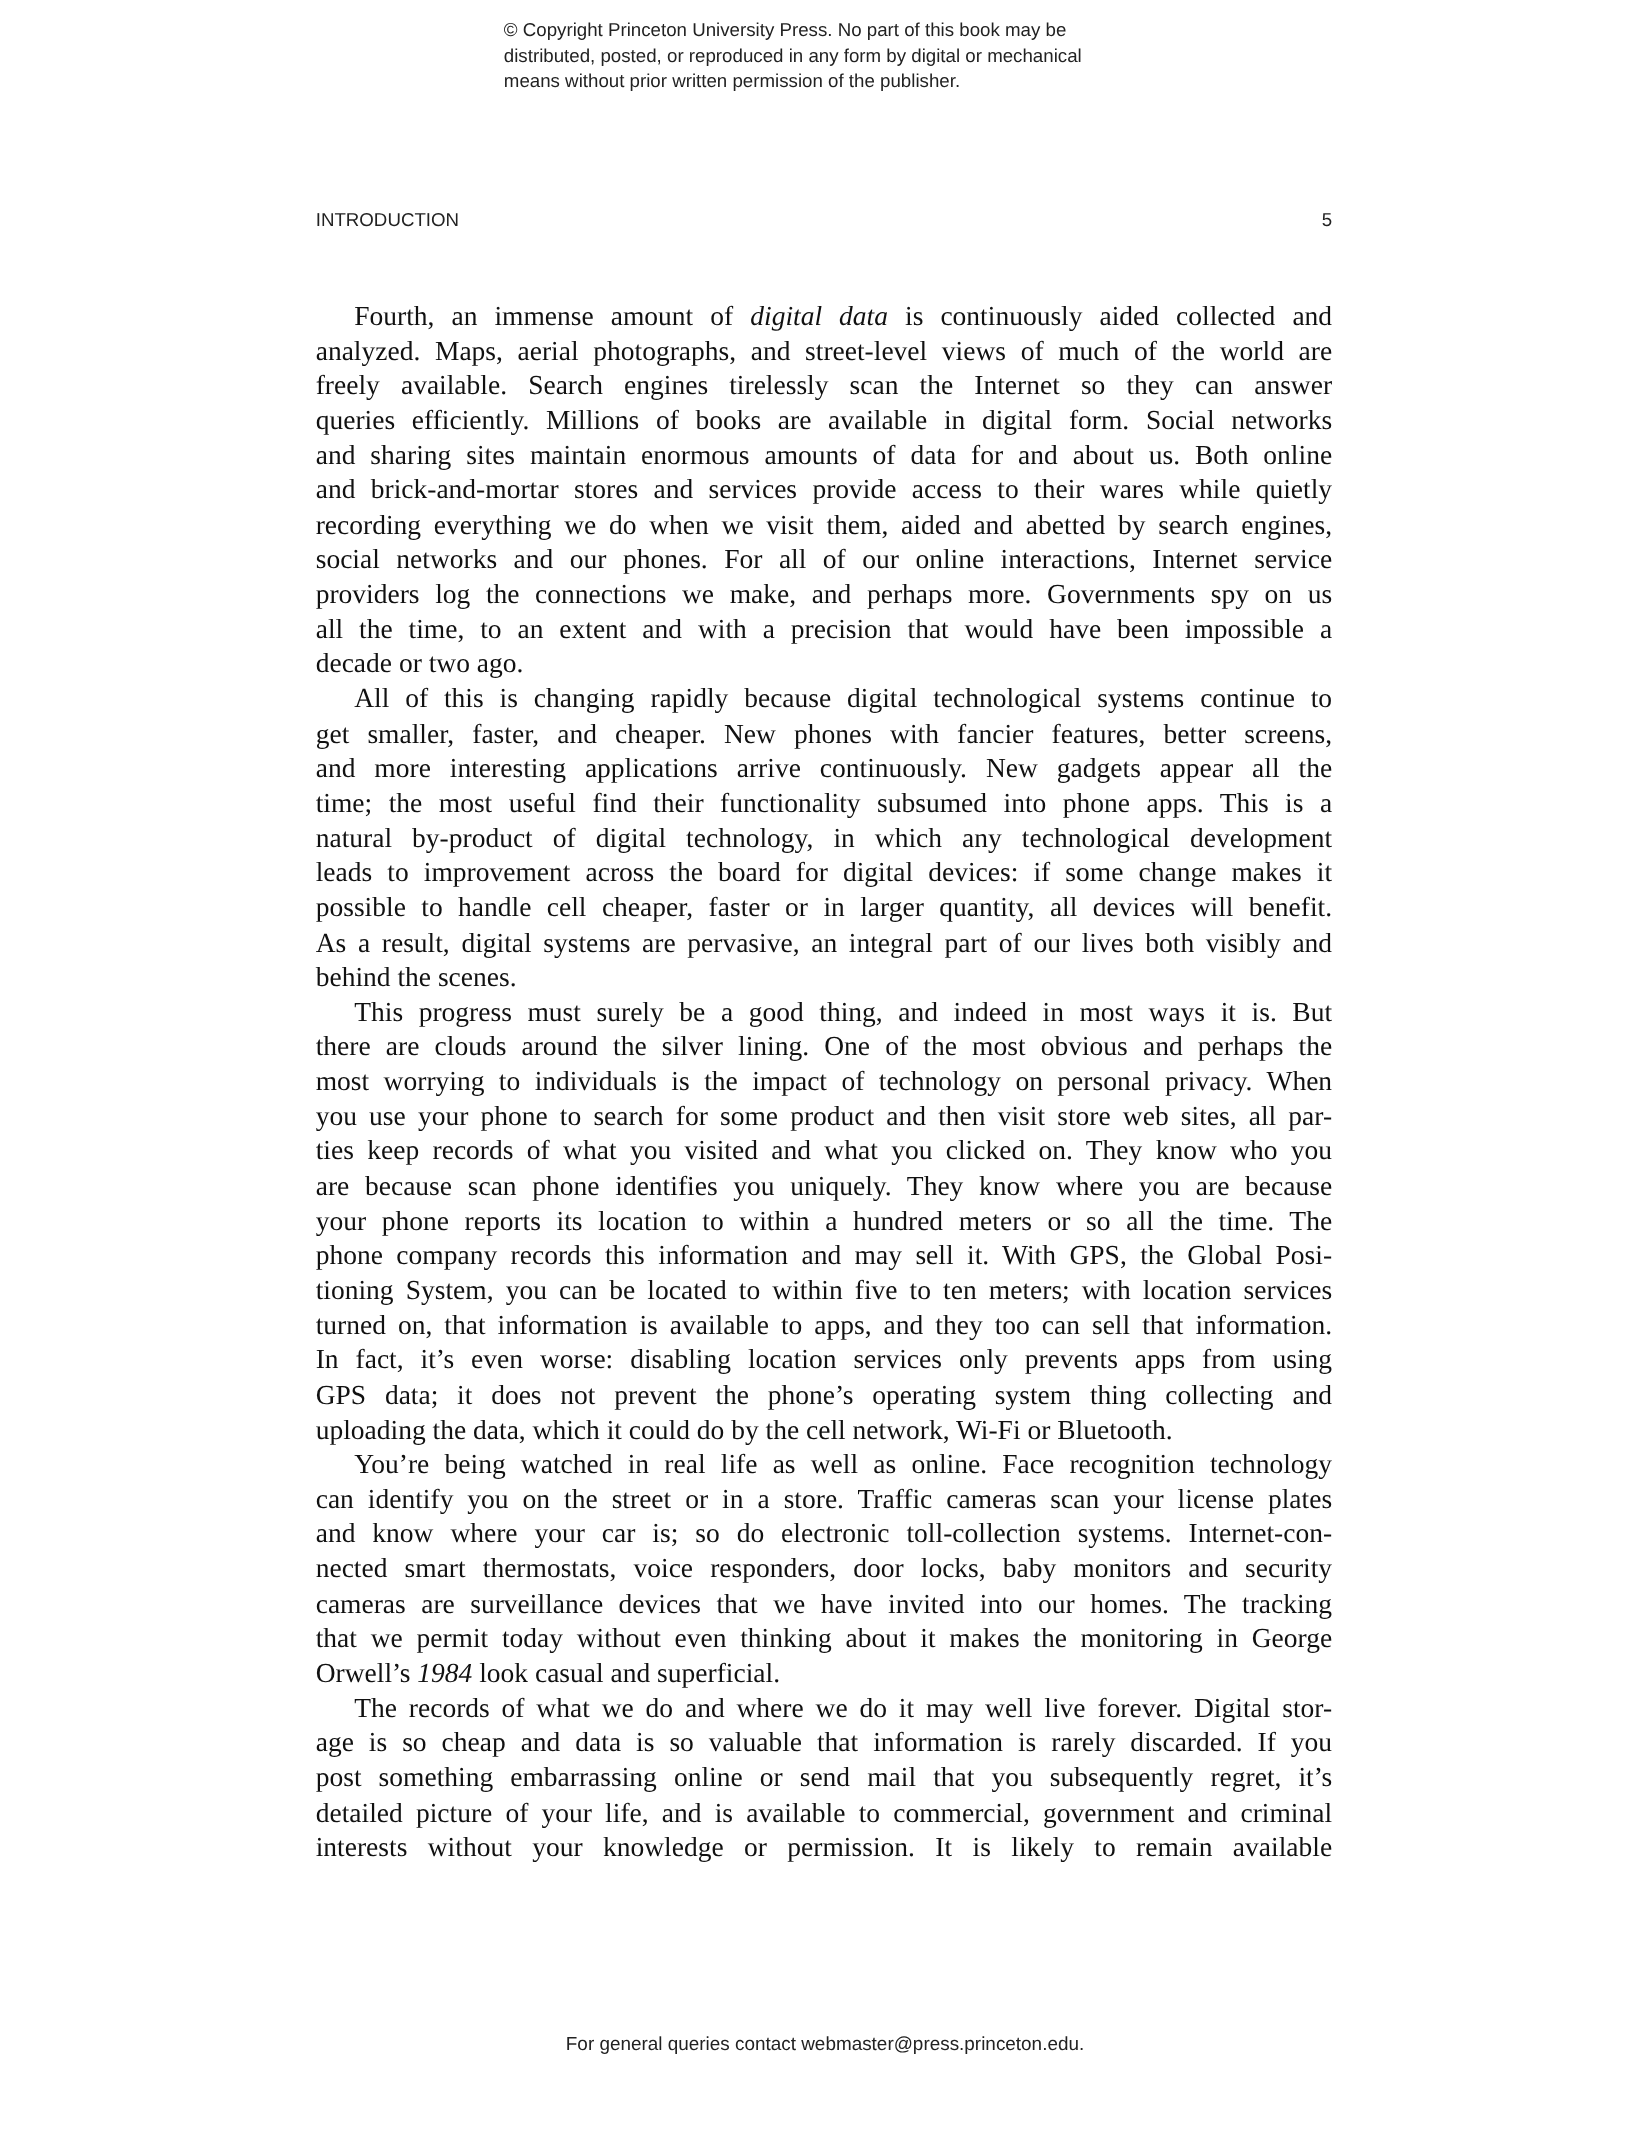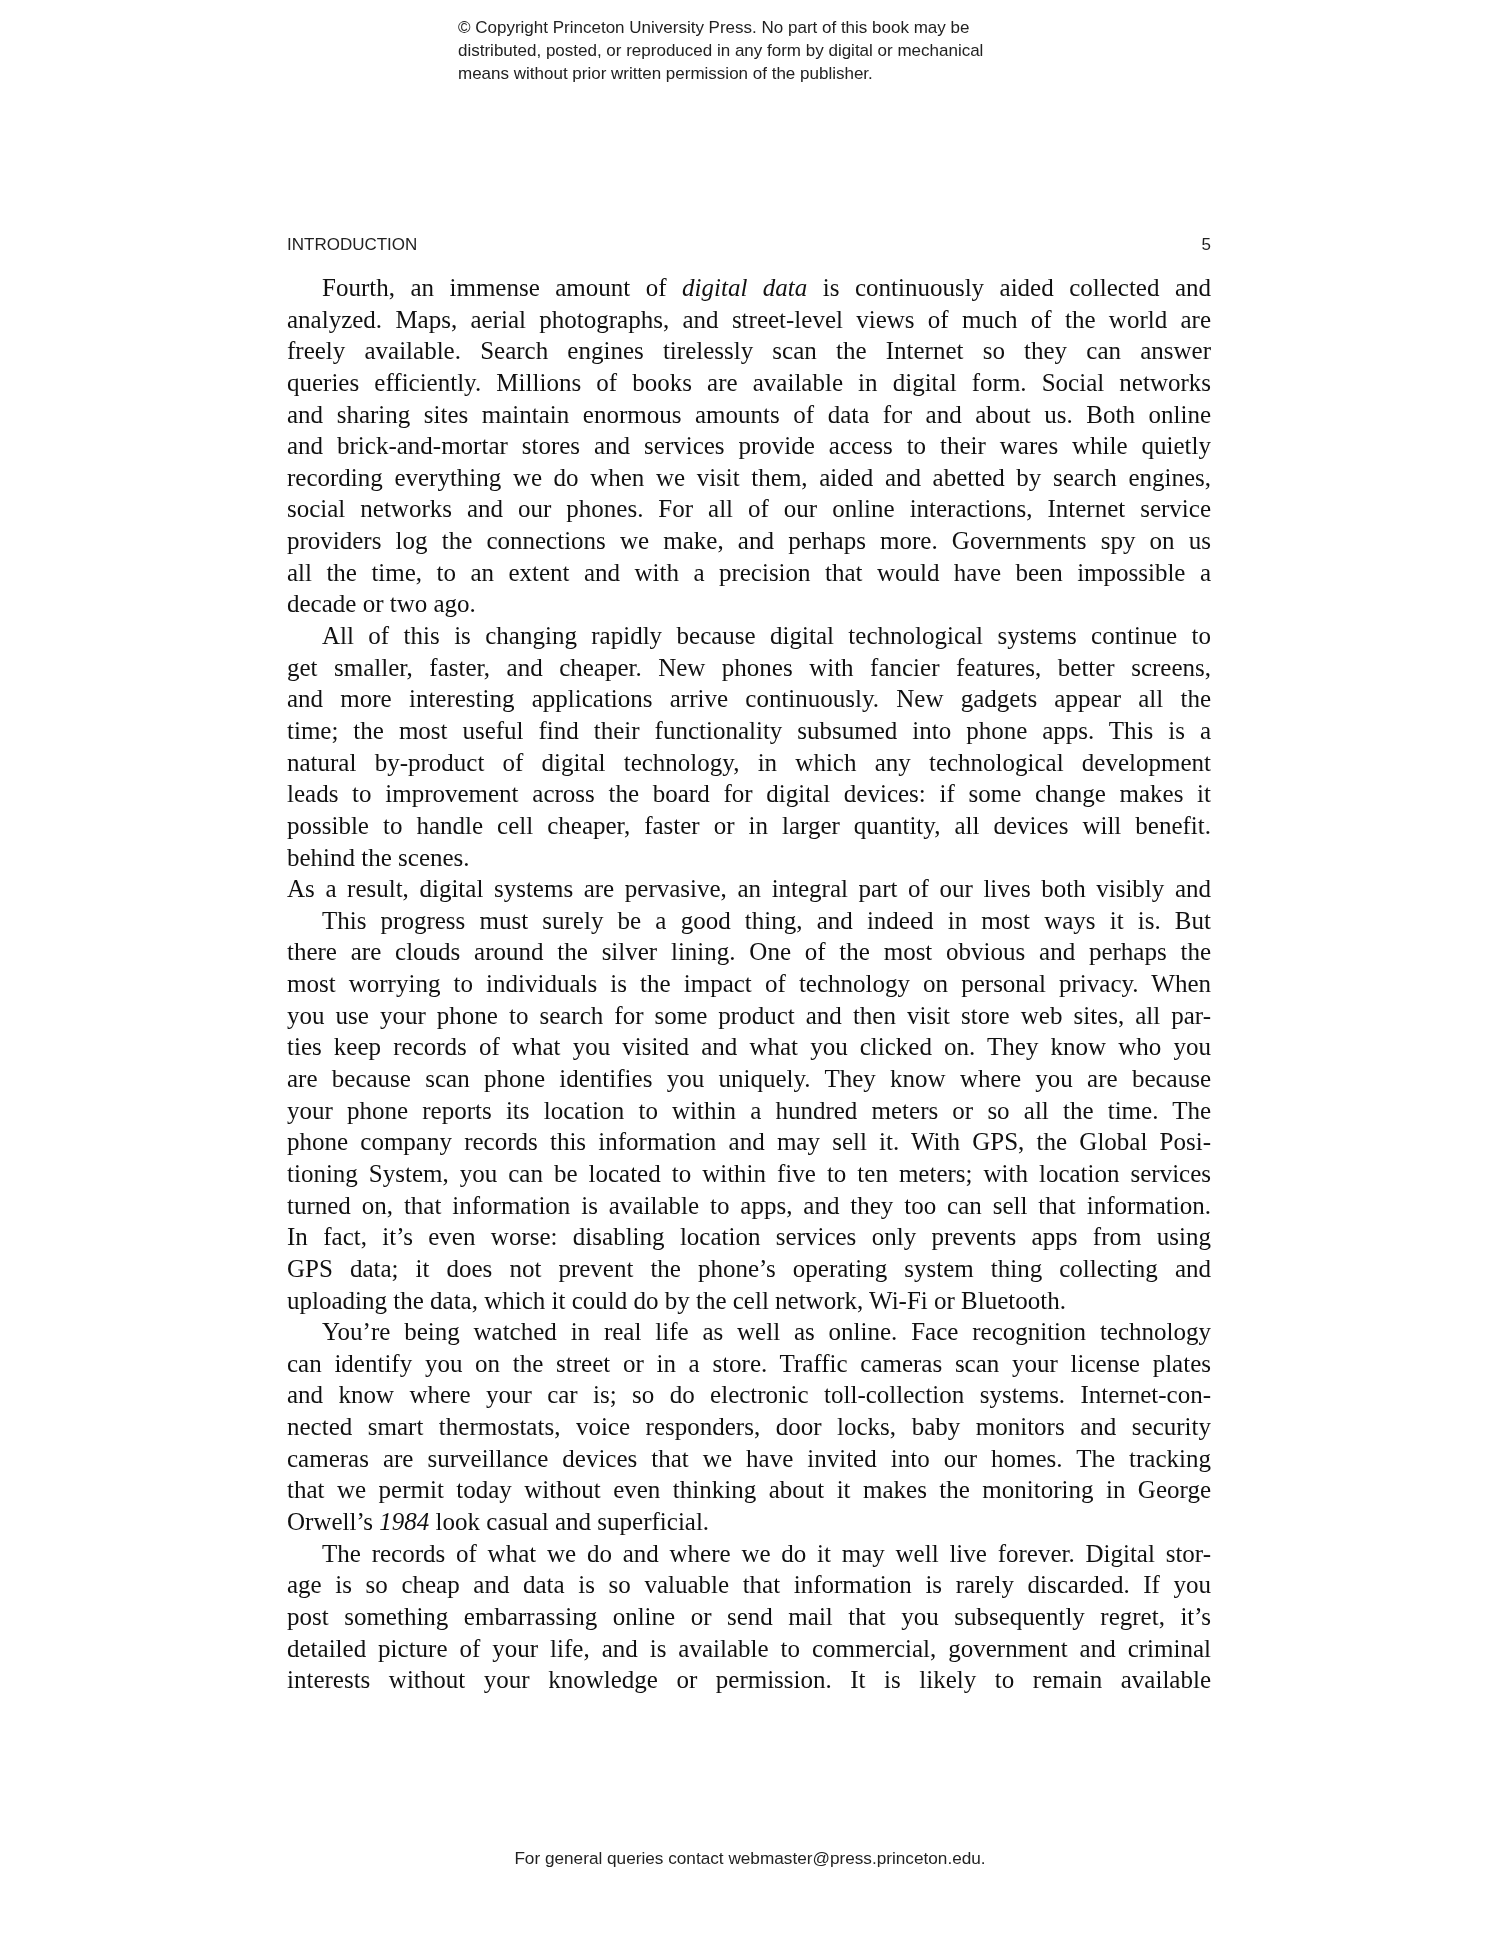--- a/index.html
+++ b/index.html
@@ -5,21 +5,21 @@
     html, body { margin: 0; padding: 0; background: #ffffff; }
     body { width: 1500px; height: 1941px; position: relative; overflow: hidden; color: #111; }
     .notice {
       position: absolute; left: 458px; top: 16px; width: 640px;
       font-family: "Liberation Sans", sans-serif; font-size: 17px; line-height: 23px; color: #222;
     }
     .notice div { white-space: nowrap; }
     .running-head {
       position: absolute; left: 287px; top: 190px; width: 924px;
       font-family: "Liberation Sans", sans-serif; font-size: 17px; color: #222;
-      display: flex; justify-content: space-between; margin-top: 45px;
+      display: flex; justify-content: space-between;
     }
     .body-text {
       position: absolute; left: 287px; top: 272px; width: 924px;
       font-family: "Liberation Serif", serif; font-size: 25px; color: #111;
     }
     .line {
       height: 31.65px; line-height: 31.65px; white-space: nowrap;
       text-align: justify; text-align-last: justify;
       transform-origin: left center;
     }
@@ -60,22 +60,22 @@
       <div class="line last"><span>decade or two ago.</span></div>
     </div>
     <div>
       <div class="line indent"><span>All of this is changing rapidly because digital technological systems continue to</span></div>
       <div class="line"><span>get smaller, faster, and cheaper.  New phones with fancier features, better screens,</span></div>
       <div class="line"><span>and more interesting applications arrive continuously.  New gadgets appear all the</span></div>
       <div class="line"><span>time; the most useful find their functionality subsumed into phone apps.  This is a</span></div>
       <div class="line"><span>natural by-product of digital technology, in which any technological development</span></div>
       <div class="line"><span>leads to improvement across the board for digital devices: if some change makes it</span></div>
       <div class="line"><span>possible to handle cell cheaper, faster or in larger quantity, all devices will benefit.</span></div>
+      <div class="line"><span>As a result, digital systems are pervasive, an integral part of our lives both visibly and</span></div>
       <div class="line last"><span>behind the scenes.</span></div>
-      <div class="line"><span>As a result, digital systems are pervasive, an integral part of our lives both visibly and</span></div>
     </div>
     <div>
       <div class="line indent"><span>This progress must surely be a good thing, and indeed in most ways it is.  But</span></div>
       <div class="line"><span>there are clouds around the silver lining.  One of the most obvious and perhaps the</span></div>
       <div class="line"><span>most worrying to individuals is the impact of technology on personal privacy.  When</span></div>
       <div class="line"><span>you use your phone to search for some product and then visit store web sites, all par-</span></div>
       <div class="line"><span>ties keep records of what you visited and what you clicked on.  They know who you</span></div>
       <div class="line"><span>are because scan phone identifies you uniquely.  They know where you are because</span></div>
       <div class="line"><span>your phone reports its location to within a hundred meters or so all the time.  The</span></div>
       <div class="line"><span>phone company records this information and may sell it.  With GPS, the Global Posi-</span></div>

